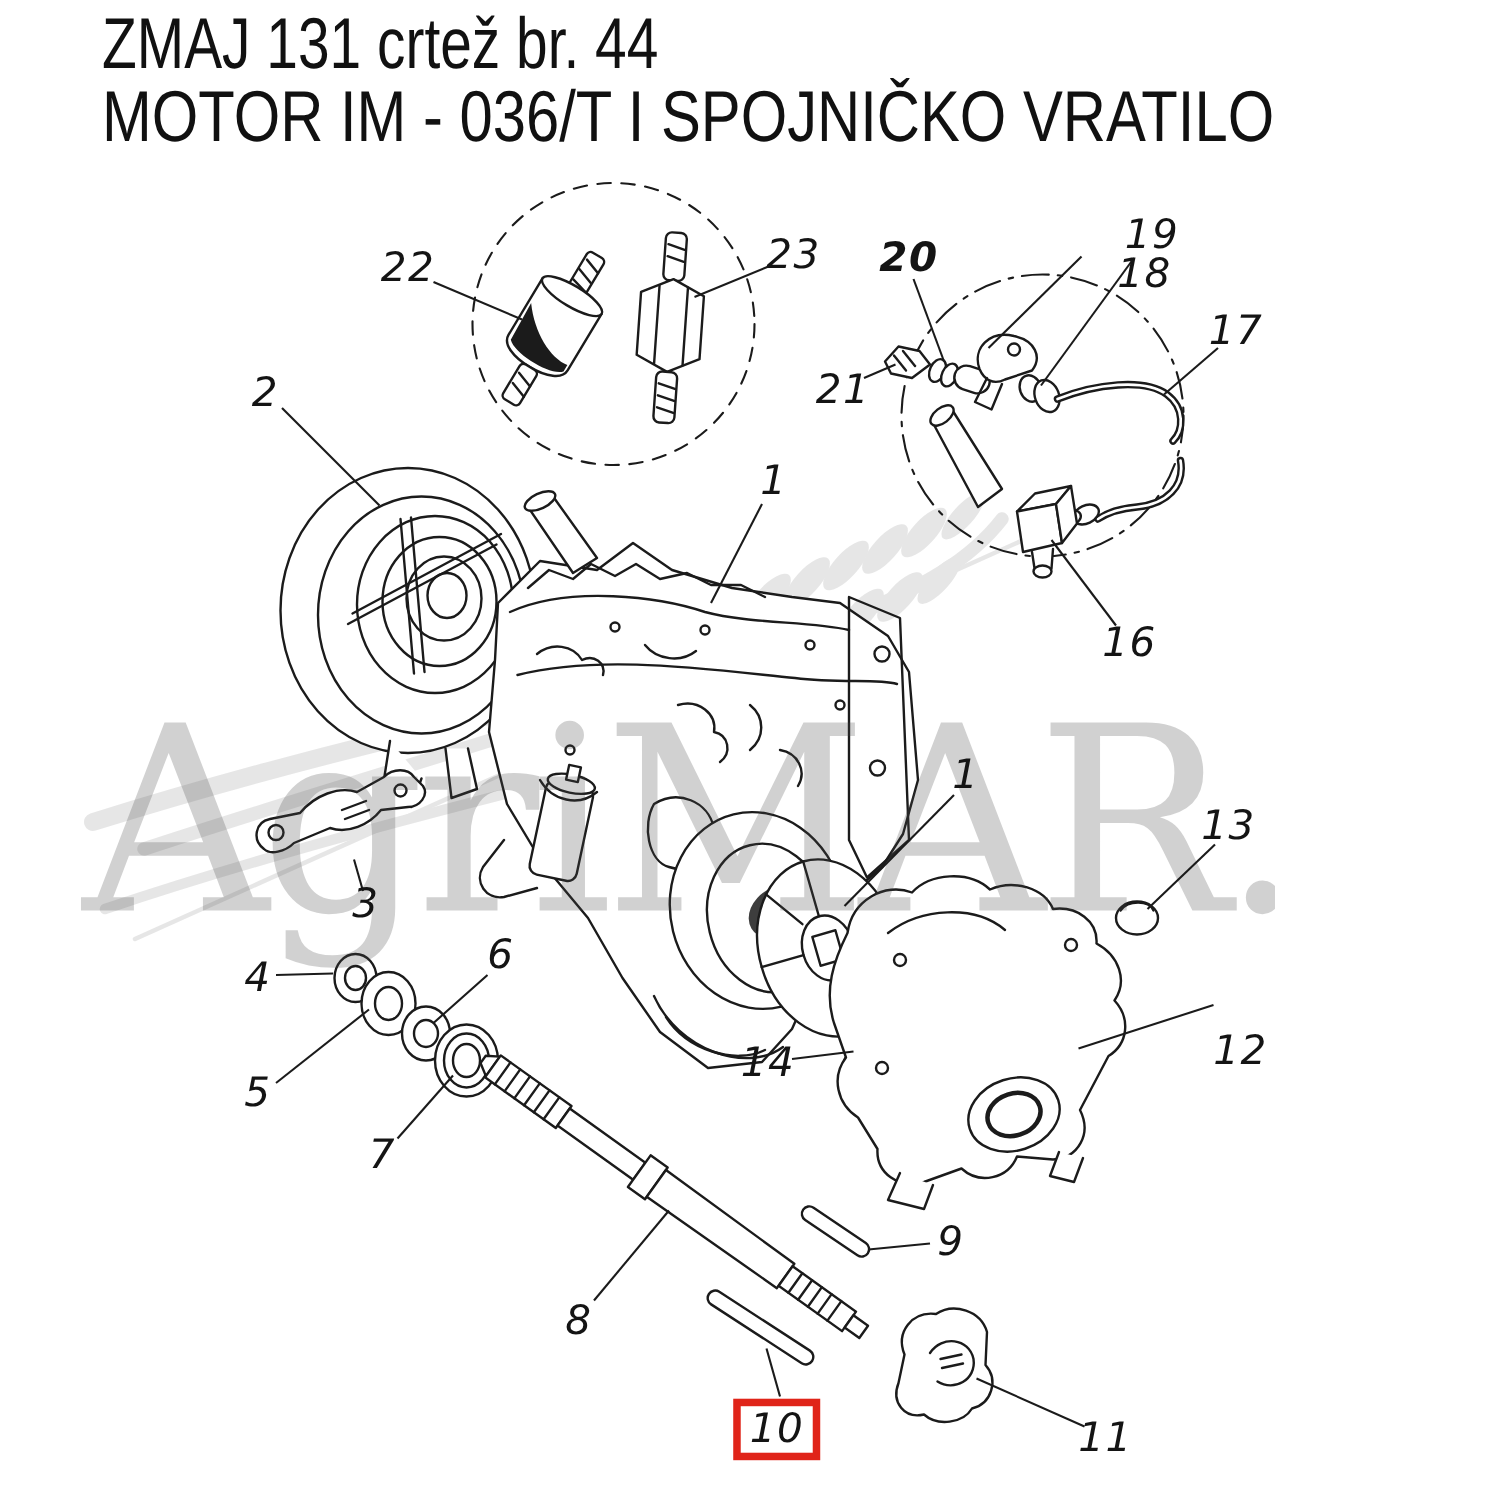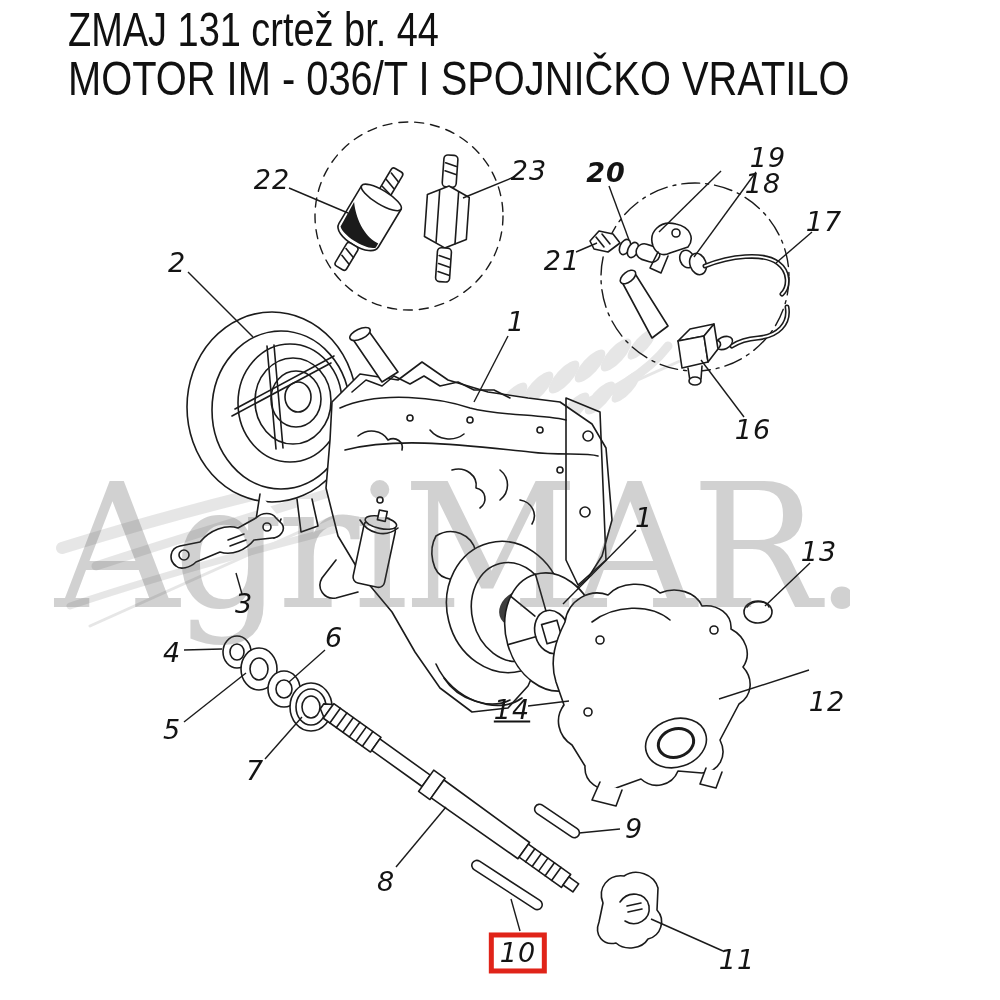--- a/index.html
+++ b/index.html
@@ -300,21 +300,21 @@
       <div class="callout" style="left: 172px; top: 652px;">4</div>
       <div class="callout" style="left: 172px; top: 729px;">5</div>
       <div class="callout" style="left: 334px; top: 637px;">6</div>
       <div class="callout" style="left: 255px; top: 770px;">7</div>
       <div class="callout" style="left: 386px; top: 881px;">8</div>
       <div class="callout" style="left: 634px; top: 828px;">9</div>
       <div class="callout hl" style="left: 518px; top: 953px; border-color: rgb(224, 36, 25);">10</div>
       <div class="callout" style="left: 737px; top: 959px;">11</div>
       <div class="callout" style="left: 827px; top: 663px; margin-top: 38px;">12</div>
       <div class="callout" style="left: 819px; top: 551px;">13</div>
-      <div class="callout" style="left: 512px; top: 709px; text-decoration: underline;">14</div>
+      <div class="callout" style="left: 512px; top: 709px;">14</div>
       <div class="callout" style="left: 644px; top: 517px;">1</div>
       <div class="callout" style="left: 753px; top: 429px;">16</div>
       <div class="callout" style="left: 824px; top: 221px;">17</div>
       <div class="callout" style="left: 763px; top: 158px; margin-top: 25px;">18</div>
       <div class="callout" style="left: 768px; top: 157px; font-style: italic;">19</div>
       <div class="callout" style="left: 606px; top: 172px; font-weight: bold;">20</div>
       <div class="callout" style="left: 562px; top: 260px;">21</div>
       <div class="callout" style="left: 272px; top: 179px; font-style: italic;">22</div>
       <div class="callout" style="left: 529px; top: 170px;">23</div>
     </div>

